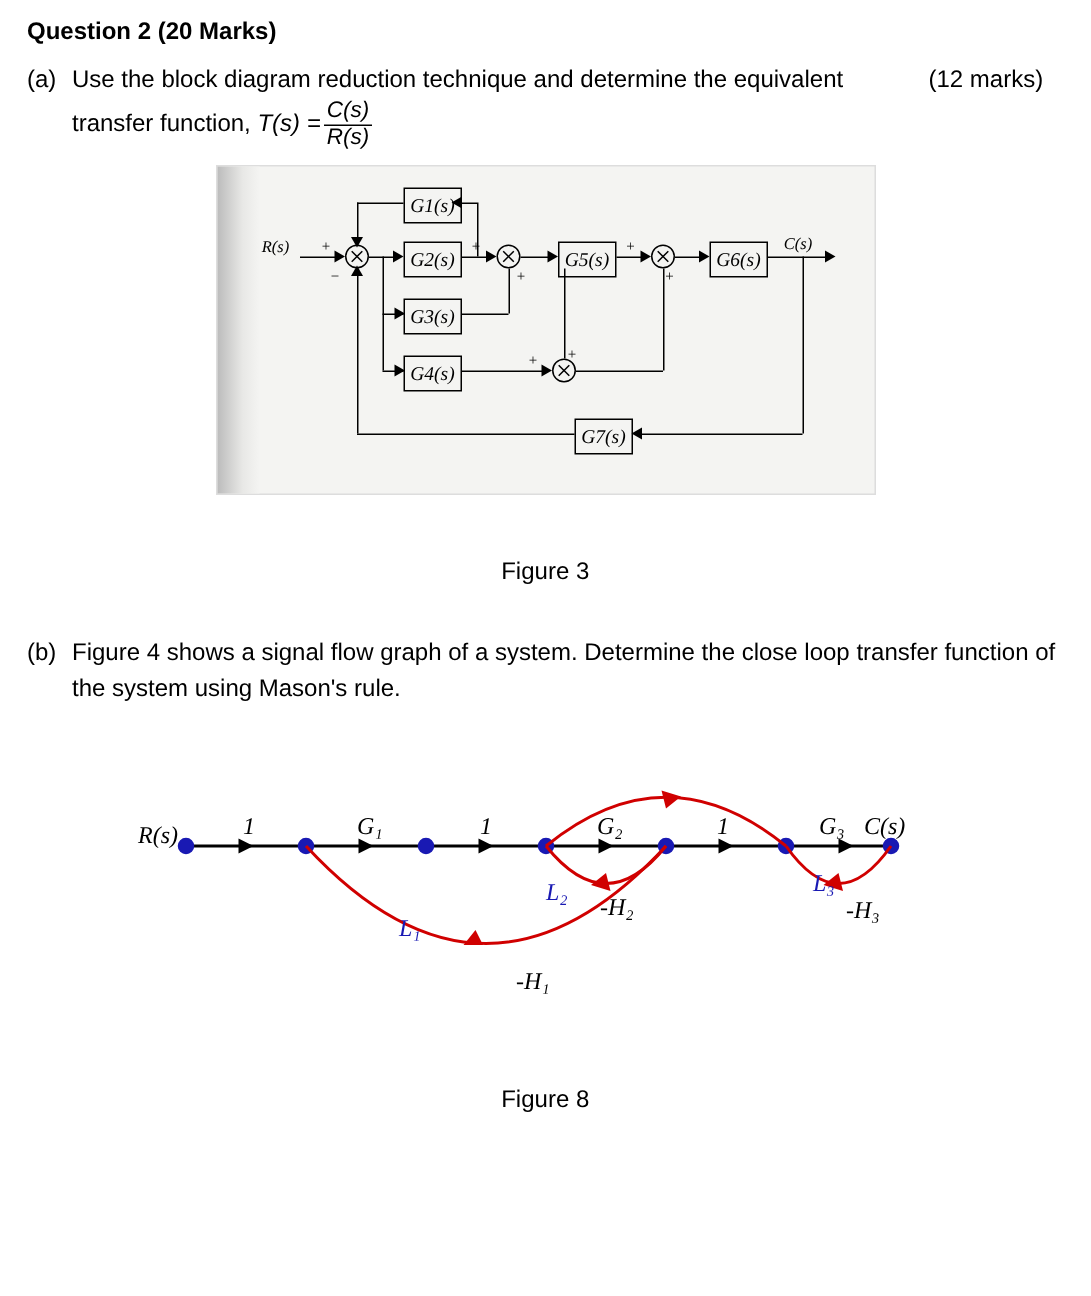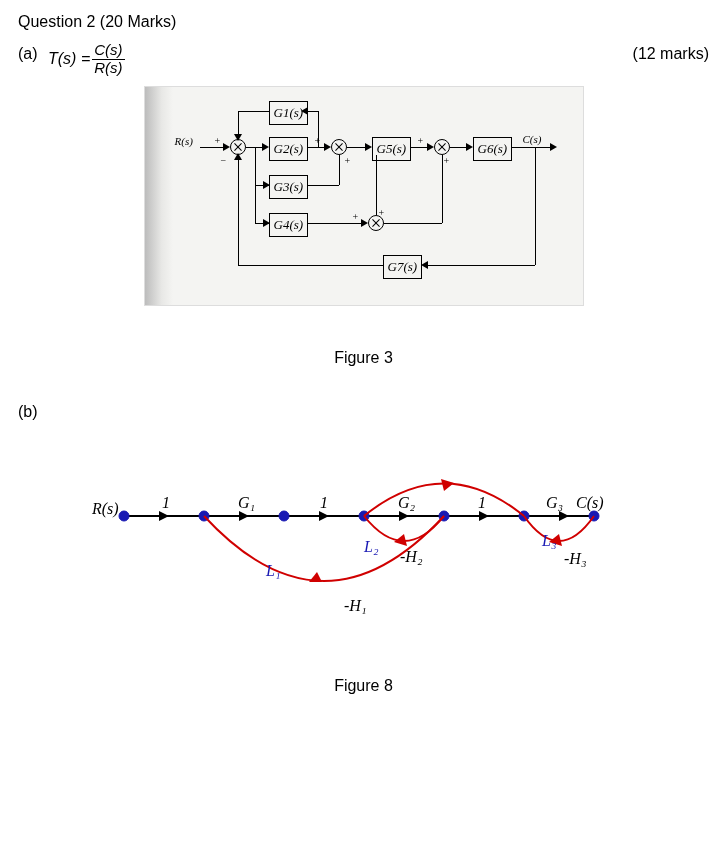--- a/index.html
+++ b/index.html
@@ -4,25 +4,25 @@
   <style>
     * { margin: 0; padding: 0; box-sizing: border-box; }
     body {
       font-family: Arial, sans-serif;
       width: 727px;
       padding: 10px 18px;
       color: #000;
       font-size: 16px;
       line-height: 1.5;
     }
-    .question-header { font-weight: normal; margin-bottom: 8px; }
+    .question-header { font-weight: bold; margin-bottom: 8px; }
     .part-row { display: flex; margin-bottom: 6px; }
     .part-label { width: 30px; flex-shrink: 0; }
     .part-text { flex: 1; }
-    .marks { width: 90px; flex-shrink: 0; text-align: right; }
+    .marks { width: 90px; flex-shrink: 0; text-align: left; }
     .eq-inline { display: inline-flex; align-items: center; vertical-align: middle; }
     .frac { display: inline-flex; flex-direction: column; align-items: center; font-size: 15px; line-height: 1.1; margin: 0 2px; }
     .frac .num { border-bottom: 1px solid #000; padding: 0 2px; }
     .frac .den { padding: 0 2px; }
     .italic { font-style: italic; }
     .figure-container { text-align: center; margin: 10px 0 30px; }
     .figure-caption { text-align: center; margin-top: 18px; }
 
     
     .block-diagram {
@@ -81,20 +81,21 @@
     .sfg-text-black { fill: #000; }
   </style>
 </head>
 <body>
 
 <div class="question-header">Question 2 (20 Marks)</div>
 
 <div class="part-row">
   <div class="part-label">(a)</div>
   <div class="part-text">
+    <span>Use the block diagram reduction technique and determine the equivalent transfer function, </span>
     <span class="eq-inline">
       <span class="italic">T(s) = </span>
       <span class="frac">
         <span class="num italic">C(s)</span>
         <span class="den italic">R(s)</span>
       </span>
     </span>
   </div>
   <div class="marks">(12 marks)</div>
 </div>
@@ -186,20 +187,21 @@
     <div class="bd-box" style="left:238px; top:168px;">G7(s)</div>
     <div class="bd-line" style="left:93px; top:178px; width:145px; height:1px;"></div>
     <div class="bd-line" style="left:93px; top:68px; width:1px; height:110px;"></div>
     <div class="bd-arrow-u" style="left:89px; top:66px;"></div>
   </div>
   <div class="figure-caption" style="margin-top:40px">Figure 3</div>
 </div>
 
 <div class="part-row" style="margin-top:30px">
   <div class="part-label">(b)</div>
+  <div class="part-text">Figure 4 shows a signal flow graph of a system. Determine the close loop transfer function of the system using Mason's rule.</div>
 </div>
 
 <div class="sfg-container">
   <svg class="sfg-svg" width="560" height="220">
 
     <line x1="40" y1="80" x2="510" y2="80" class="sfg-main"></line>
 
     <polygon points="85,80 75,75 75,85" class="sfg-arrow-black"></polygon>
     <polygon points="165,80 155,75 155,85" class="sfg-arrow-black"></polygon>
     <polygon points="245,80 235,75 235,85" class="sfg-arrow-black"></polygon>

